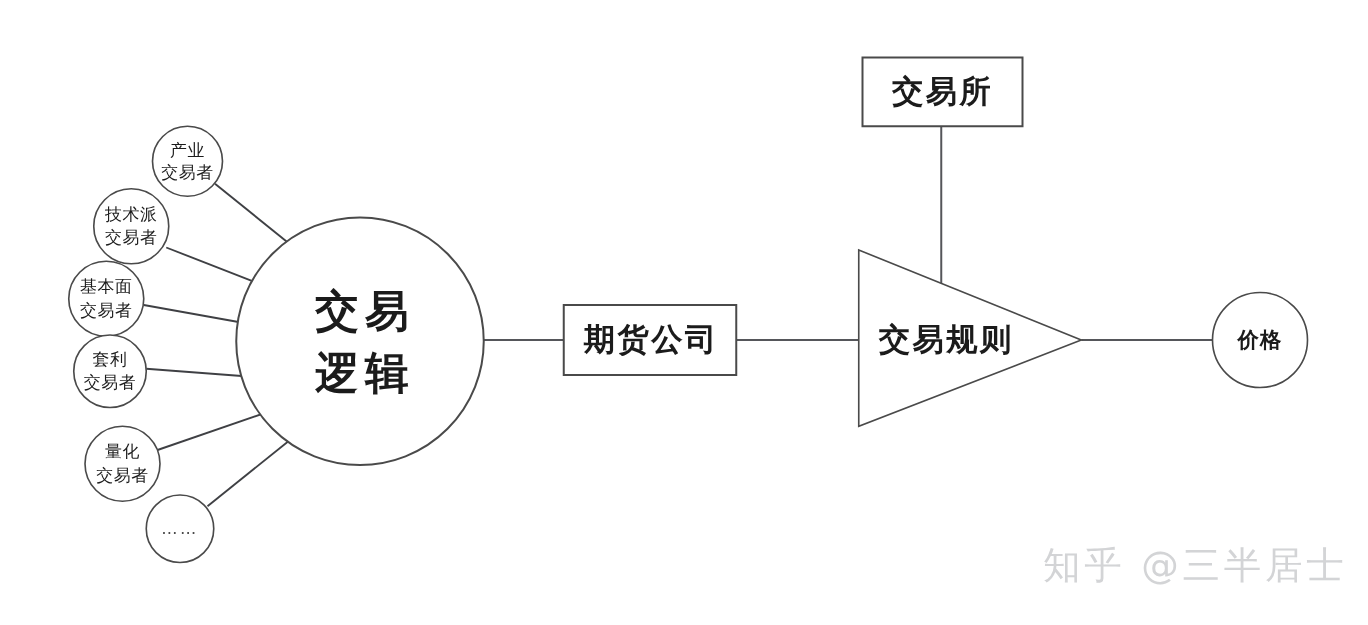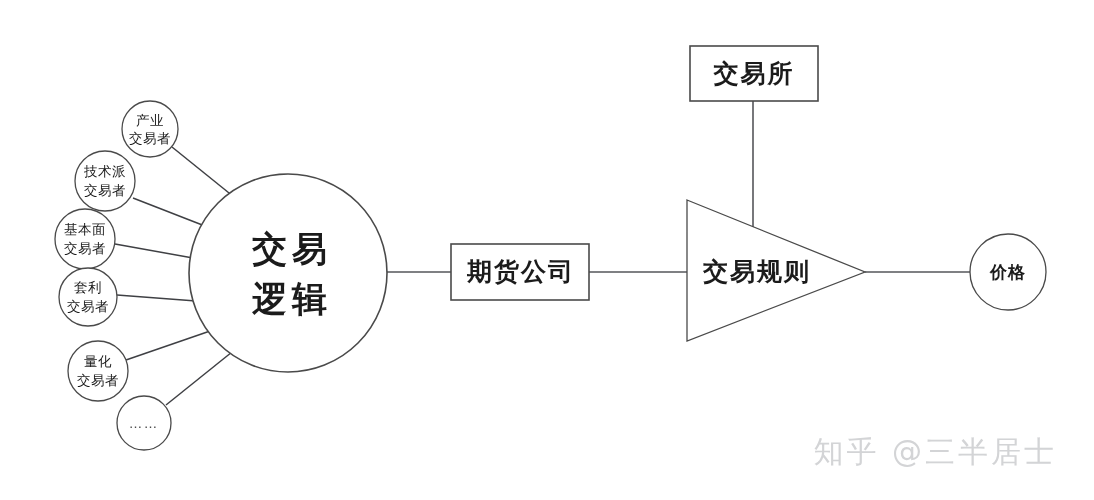--- a/index.html
+++ b/index.html
@@ -72,21 +72,21 @@
     font-weight: 600;
     letter-spacing: 1px;
   }
   .label-dots {
     font-size: 13px;
     letter-spacing: 2px;
     fill: #4a4a4a;
   }
   #watermark {
     position: absolute;
-    right: 37px;
+    right: 16px;
     bottom: 27px;
     font-size: 30px;
     letter-spacing: 3px;
     color: #d3d4d6;
     font-family: "DejaVu Sans", "Liberation Sans", sans-serif;
     white-space: nowrap;
     user-select: none;
   }
 </style>
 </head>

